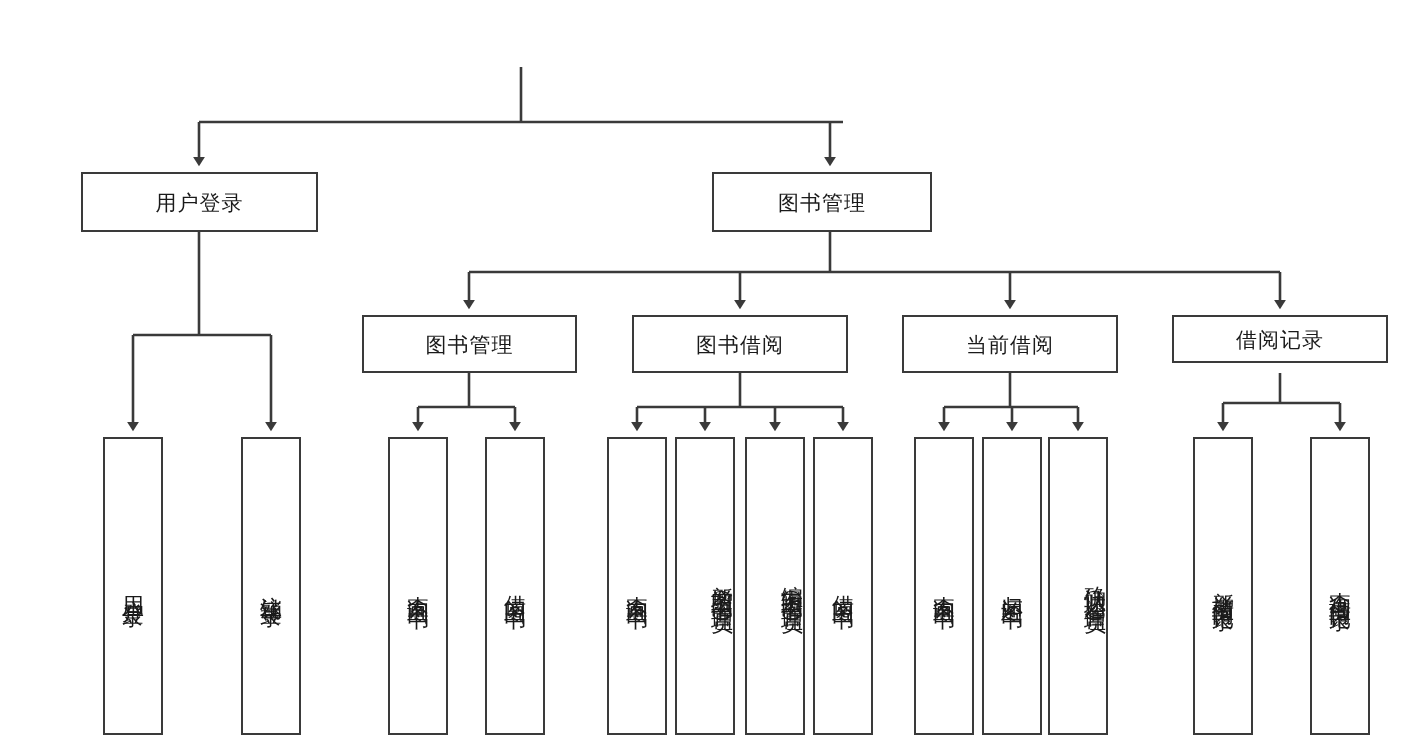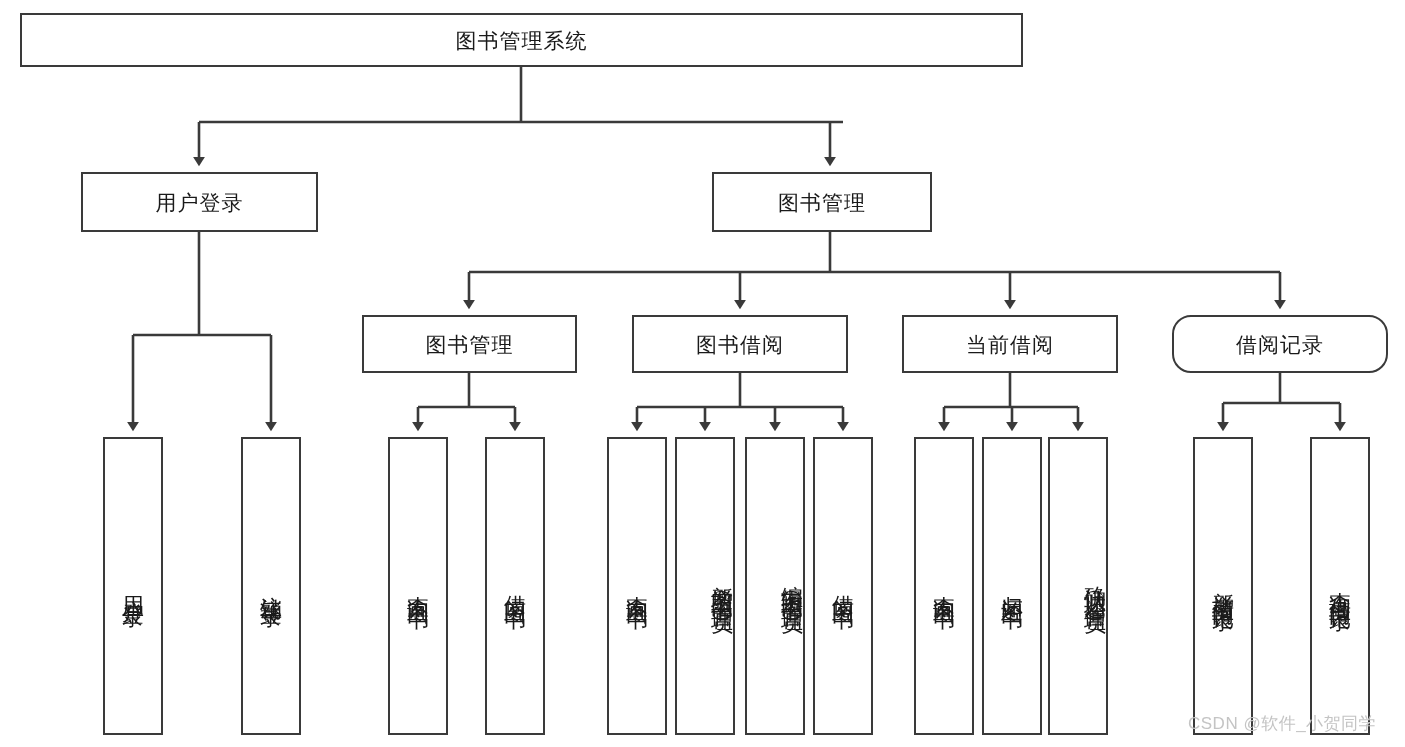--- a/index.html
+++ b/index.html
@@ -110,43 +110,41 @@
       <path d="M1012,407 L1012,423" marker-end="url(#arrow)"></path>
       <path d="M1078,407 L1078,423" marker-end="url(#arrow)"></path>
 
       <path d="M1280,373 L1280,403"></path>
       <path d="M1223,403 L1340,403"></path>
       <path d="M1223,403 L1223,423" marker-end="url(#arrow)"></path>
       <path d="M1340,403 L1340,423" marker-end="url(#arrow)"></path>
     </g>
   </svg>
 
-  <div class="node horiz" style="left:20px;top:13px;width:1003px;height:54px;">图书管理系统</div>
 
   <div class="node horiz" style="left:81px;top:172px;width:237px;height:60px;">用户登录</div>
   <div class="node horiz" style="left:712px;top:172px;width:220px;height:60px;">图书管理</div>
 
   <div class="node horiz" style="left:362px;top:315px;width:215px;height:58px;">图书管理</div>
   <div class="node horiz" style="left:902px;top:315px;width:216px;height:58px;">当前借阅</div>
   <div class="node horiz" style="left:632px;top:315px;width:216px;height:58px;">图书借阅</div>
-  <div class="node horiz" style="left:1172px;top:315px;width:216px;height:58px;border-radius:19px;">借阅记录</div>
+  <div class="node horiz" style="left:1172px;top:315px;width:216px;height:48px;">借阅记录</div>
 
   <div class="node vert mid" style="left:103px;top:437px;width:60px;height:298px;">用户登录</div>
   <div class="node vert mid" style="left:241px;top:437px;width:60px;height:298px;">注销登录</div>
 
   <div class="node vert mid" style="left:388px;top:437px;width:60px;height:298px;">查询图书</div>
   <div class="node vert mid" style="left:485px;top:437px;width:60px;height:298px;">借阅图书</div>
 
   <div class="node vert mid" style="left:607px;top:437px;width:60px;height:298px;">查询图书</div>
   <div class="node vert top" style="left:675px;top:437px;width:60px;height:298px;">新增图书（管理员）</div>
   <div class="node vert top" style="left:745px;top:437px;width:60px;height:298px;">编辑图书（管理员）</div>
   <div class="node vert mid" style="left:813px;top:437px;width:60px;height:298px;">借阅图书</div>
 
   <div class="node vert mid" style="left:914px;top:437px;width:60px;height:298px;">查询图书</div>
   <div class="node vert mid" style="left:982px;top:437px;width:60px;height:298px;">归还图书</div>
   <div class="node vert top" style="left:1048px;top:437px;width:60px;height:298px;">确认归还（管理员）</div>
 
   <div class="node vert mid" style="left:1193px;top:437px;width:60px;height:298px;">新增借阅记录</div>
   <div class="node vert mid" style="left:1310px;top:437px;width:60px;height:298px;">查询借阅记录</div>
 
-  <div class="watermark">CSDN @软件_小贺同学</div>
 
 </div>
 
 </body></html>

